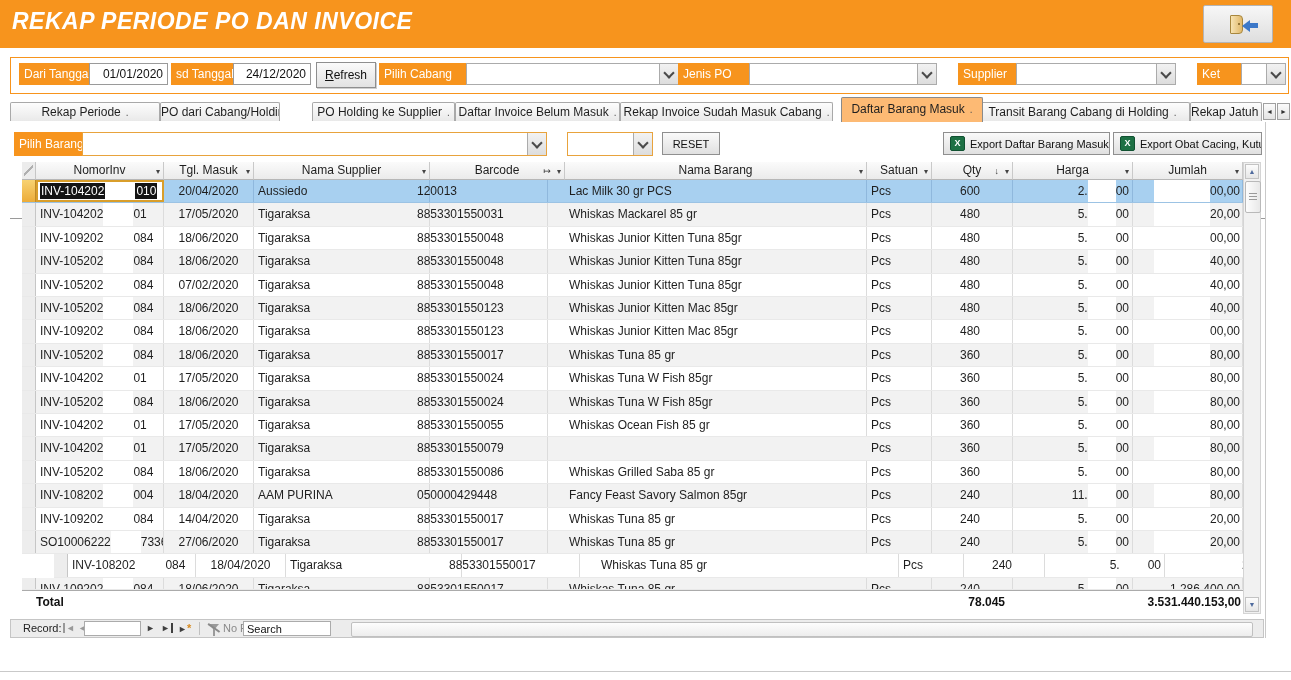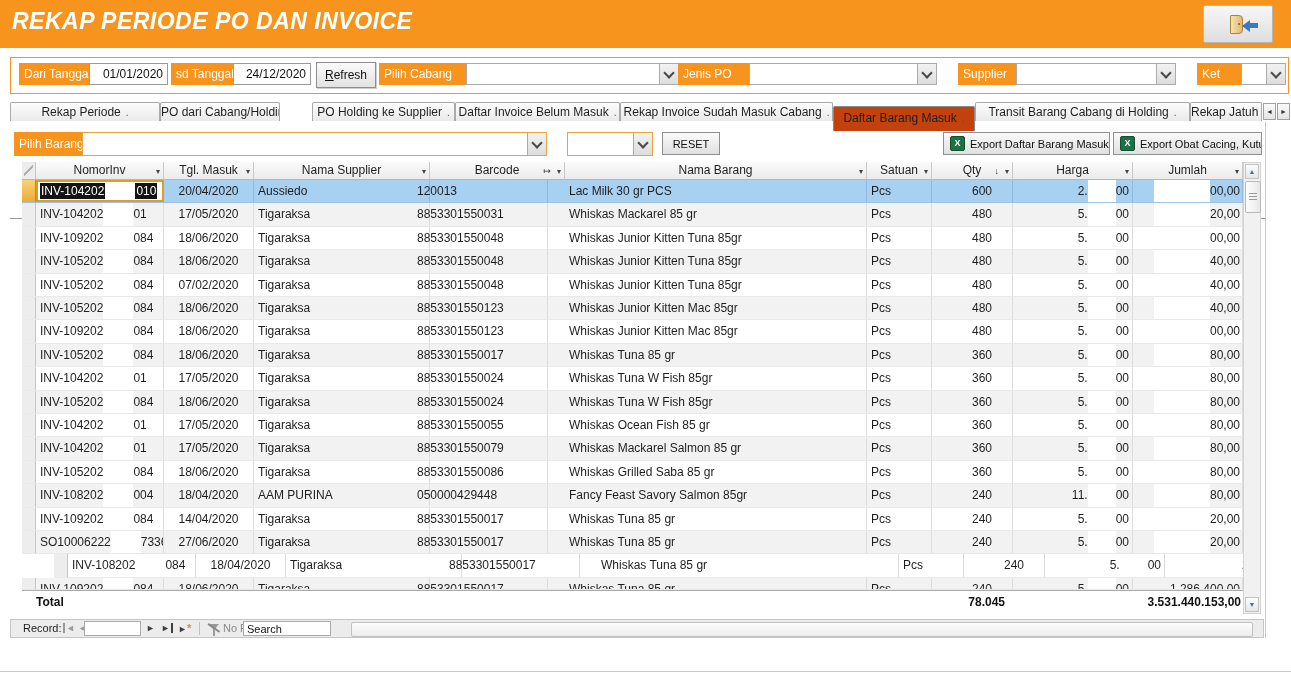--- a/index.html
+++ b/index.html
@@ -36,21 +36,21 @@
     font-family:Liberation Sans, sans-serif;}
   #refreshbtn::first-letter{text-decoration:underline;}
 
   
   #tabstrip{position:absolute;left:0;top:97px;width:1291px;height:25px;}
   #tabline{position:absolute;left:10px;top:121px;width:1255px;height:1px;background:#9a9a9a;}
   .tab{position:absolute;top:5px;height:19px;line-height:19px;text-align:center;font-size:12px;color:#1f1f1f;
     background:linear-gradient(#fdfdfd,#e9e9e9);border:1px solid #a9a9a9;border-bottom:none;box-sizing:border-box;
     white-space:nowrap;overflow:hidden;cursor:pointer;border-radius:2px 2px 0 0;}
   .tab:after{content:".";color:#555;margin-left:5px;font-size:10px;}
-  .tab.active{top:9px;height:25px;line-height:23px;background:#c2410c;z-index:3;border-color:#8a8a8a;}
+  .tab.active{top:0;height:25px;line-height:23px;background:#fdba74;z-index:3;border-color:#8a8a8a;margin-left:8px;}
   .tabscroll{position:absolute;top:6px;width:13px;height:17px;background:linear-gradient(#fbfbfb,#e4e4e4);
     border:1px solid #a0a0a0;box-sizing:border-box;font-size:7px;color:#333;text-align:center;line-height:15px;cursor:pointer;padding:0;}
 
   
   #subfilter{position:absolute;left:0;top:130px;width:1291px;height:27px;}
   .sbtn{position:absolute;top:2px;height:23px;font-size:11px;color:#111;background:linear-gradient(#fafafa,#e0e0e0);
     border:1px solid #8f8f8f;box-sizing:border-box;cursor:pointer;font-family:"Liberation Sans",sans-serif;}
   .export-btn{display:flex;align-items:center;gap:5px;padding:0 6px;white-space:nowrap;overflow:hidden;}
   .xl{display:inline-block;width:13px;height:13px;background:#1E7145;color:#fff;font-size:9px;font-weight:bold;
     text-align:center;line-height:13px;border:1px solid #115232;border-radius:2px;flex:0 0 auto;}
@@ -76,21 +76,21 @@
     padding:0 4px;box-sizing:border-box;border-right:1px solid #dcdcdc;white-space:nowrap;overflow:hidden;}
   .trow.sel .cell{border-right-color:#8fb8dd;}
   .c-sel{left:0;width:14px;background:#ededed;border-right:1px solid #c6c6c6;padding:0;}
   .trow.sel .c-sel{background:linear-gradient(#f8d272,#ecac39);border-right-color:#c08a28;}
   .c-inv{left:14px;width:128px;}
   .c-tgl{left:142px;width:90px;text-align:center;}
   .c-sup{left:232px;width:176px;}
   .c-bar{left:391px;width:135px;}
   .c-nam{left:543px;width:302px;}
   .c-sat{left:845px;width:65px;}
-  .c-qty{left:910px;width:81px;text-align:right;padding-right:20px;}
+  .c-qty{left:910px;width:81px;text-align:right;padding-right:32px;}
   .c-har{left:991px;width:120px;text-align:right;padding-right:3px;}
   .c-jum{left:1111px;width:110px;text-align:right;padding-right:2px;}
   .redact{display:inline-block;height:100%;background:#fff;vertical-align:top;}
   .r-inv{width:30px;}
   .r-har{width:28px;}
   .r-jum{width:56px;}
   .trow.sel .c-inv{background:#fff;border:2px solid #D99E2B;line-height:18.5px;padding:0 2px;}
   .trow.sel .c-inv .tx{background:#141414;color:#fff;padding:1px 1px;}
   
   #totalrow{position:absolute;left:0;top:428px;width:1221px;height:24px;background:#fff;
@@ -361,21 +361,20 @@
     <div class="cell c-qty">360</div>
     <div class="cell c-har"><span class="tx hpre">5.</span><span class="redact r-har"></span><span class="tx hsuf">00</span></div>
     <div class="cell c-jum"><span class="redact r-jum"></span><span class="tx jsuf">80,00</span></div>
   </div>
         <div class="trow alt" style="top: 257.4px;">
     <div class="cell c-sel"></div>
     <div class="cell c-inv"><span class="tx pre">INV-104202</span><span class="redact r-inv"></span><span class="tx suf">01</span></div>
     <div class="cell c-tgl">17/05/2020</div>
     <div class="cell c-sup">Tigaraksa</div>
     <div class="cell c-bar">8853301550079</div>
-    <div class="cell c-nam">Whiskas Mackarel Salmon 85 gr</div>
     <div class="cell c-sat">Pcs</div>
     <div class="cell c-qty">360</div>
     <div class="cell c-har"><span class="tx hpre">5.</span><span class="redact r-har"></span><span class="tx hsuf">00</span></div>
     <div class="cell c-jum"><span class="redact r-jum"></span><span class="tx jsuf">80,00</span></div>
   </div>
         <div class="trow" style="top: 280.8px;">
     <div class="cell c-sel"></div>
     <div class="cell c-inv"><span class="tx pre">INV-105202</span><span class="redact r-inv"></span><span class="tx suf">084</span></div>
     <div class="cell c-tgl">18/06/2020</div>
     <div class="cell c-sup">Tigaraksa</div>

